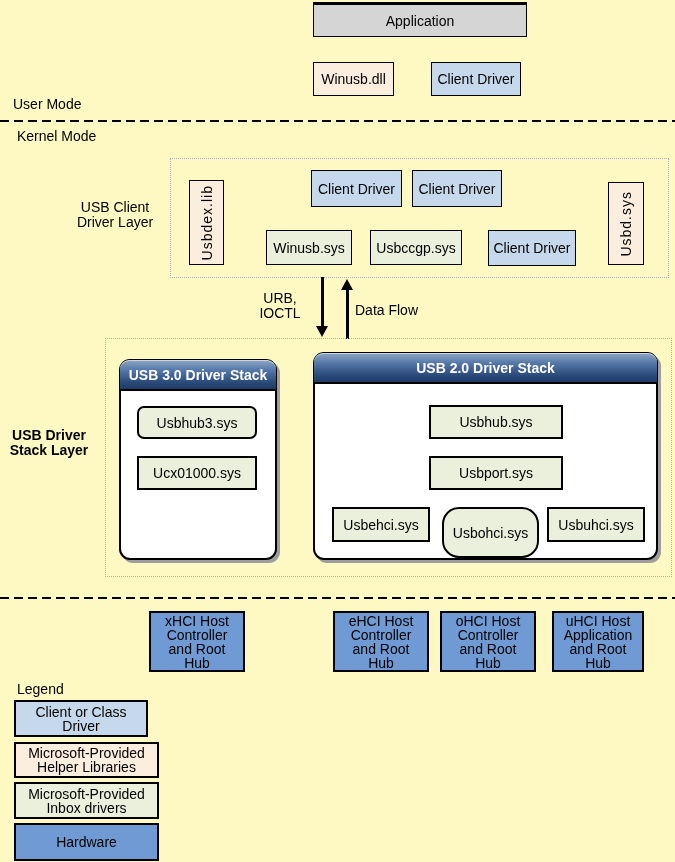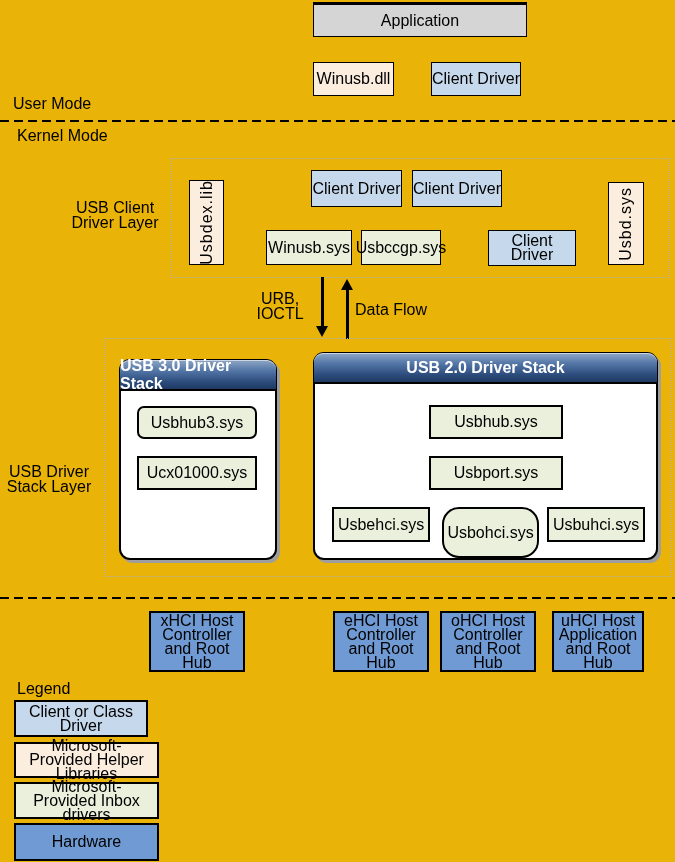--- a/index.html
+++ b/index.html
@@ -1,18 +1,18 @@
 <!DOCTYPE html>
 <html><head>
 <meta charset="utf-8">
 <style>
   html,body { margin:0; padding:0; background:#fff; }
   #canvas {
-    position:relative; width:675px; height:862px; background:#eab308;
-    font-family:"Liberation Sans", sans-serif; font-size:16px; color:#000;
+    position:relative; width:675px; height:862px; background:#fef9c3;
+    font-family:"Liberation Sans", sans-serif; font-size:14px; color:#000;
     overflow:hidden;
   }
   .box {
     position:absolute; box-sizing:border-box; border:1px solid #000;
     display:flex; align-items:center; justify-content:center;
     text-align:center; line-height:14px;
   }
   .b2 { border-width:2px; }
   .c-gray  { background:#D5D5D5; }
   .c-cream { background:#FCEEDE; }
@@ -69,21 +69,21 @@
   <div class="box c-cream" style="left:189px; top:180px; width:35px; height:85px;">
     <span class="vtext">Usbdex.lib</span>
   </div>
 
   <div class="box c-blue" style="left:311px; top:170px; width:91px; height:37px;">Client Driver</div>
 
   <div class="box c-blue" style="left:412px; top:170px; width:90px; height:37px;">Client Driver</div>
 
   <div class="box c-green" style="left:266px; top:230px; width:86px; height:35px;">Winusb.sys</div>
 
-  <div class="box c-green" style="left:361px; top:230px; width:80px; height:35px;">Usbccgp.sys</div>
+  <div class="box c-green" style="left:370px; top:230px; width:92px; height:35px;">Usbccgp.sys</div>
 
   <div class="box c-blue" style="left:488px; top:230px; width:88px; height:36px;">Client Driver</div>
 
   <div class="box c-cream" style="left:608px; top:182px; width:36px; height:83px;">
     <span class="vtext">Usbd.sys</span>
   </div>
 
   <div class="lbl2" style="left:249px; top:291px; width:62px;">
     <div>URB,</div>
     <div>IOCTL</div>
@@ -92,21 +92,21 @@
   <div class="shaft" style="left:321px; top:277px; height:50px;"></div>
   <div class="tri-down" style="left:316px; top:326px;"></div>
 
   <div class="tri-up" style="left:341px; top:279px;"></div>
   <div class="shaft" style="left:346px; top:289px; height:50px;"></div>
 
   <div class="lbl" style="left:355px; top:302px;">Data Flow</div>
 
   <div class="dotted-container" style="left:105px; top:338px; width:567px; height:239px;"></div>
 
-  <div class="lbl2" style="left:0px; top:464px; width:98px;">
+  <div class="lbl2" style="left:0px; top:428px; width:98px;font-weight:bold;">
     <div>USB Driver</div>
     <div>Stack Layer</div>
   </div>
 
   <div class="stackbox" style="left:119px; top:359px; width:158px; height:201px;">
     <div class="stackhdr">USB 3.0 Driver Stack</div>
   </div>
   <div class="box c-green b2" style="left:137px; top:406px; width:120px; height:33px;border-radius:7px;">Usbhub3.sys</div>
   <div class="box c-green b2" style="left:137px; top:456px; width:120px; height:34px;">Ucx01000.sys</div>
 

